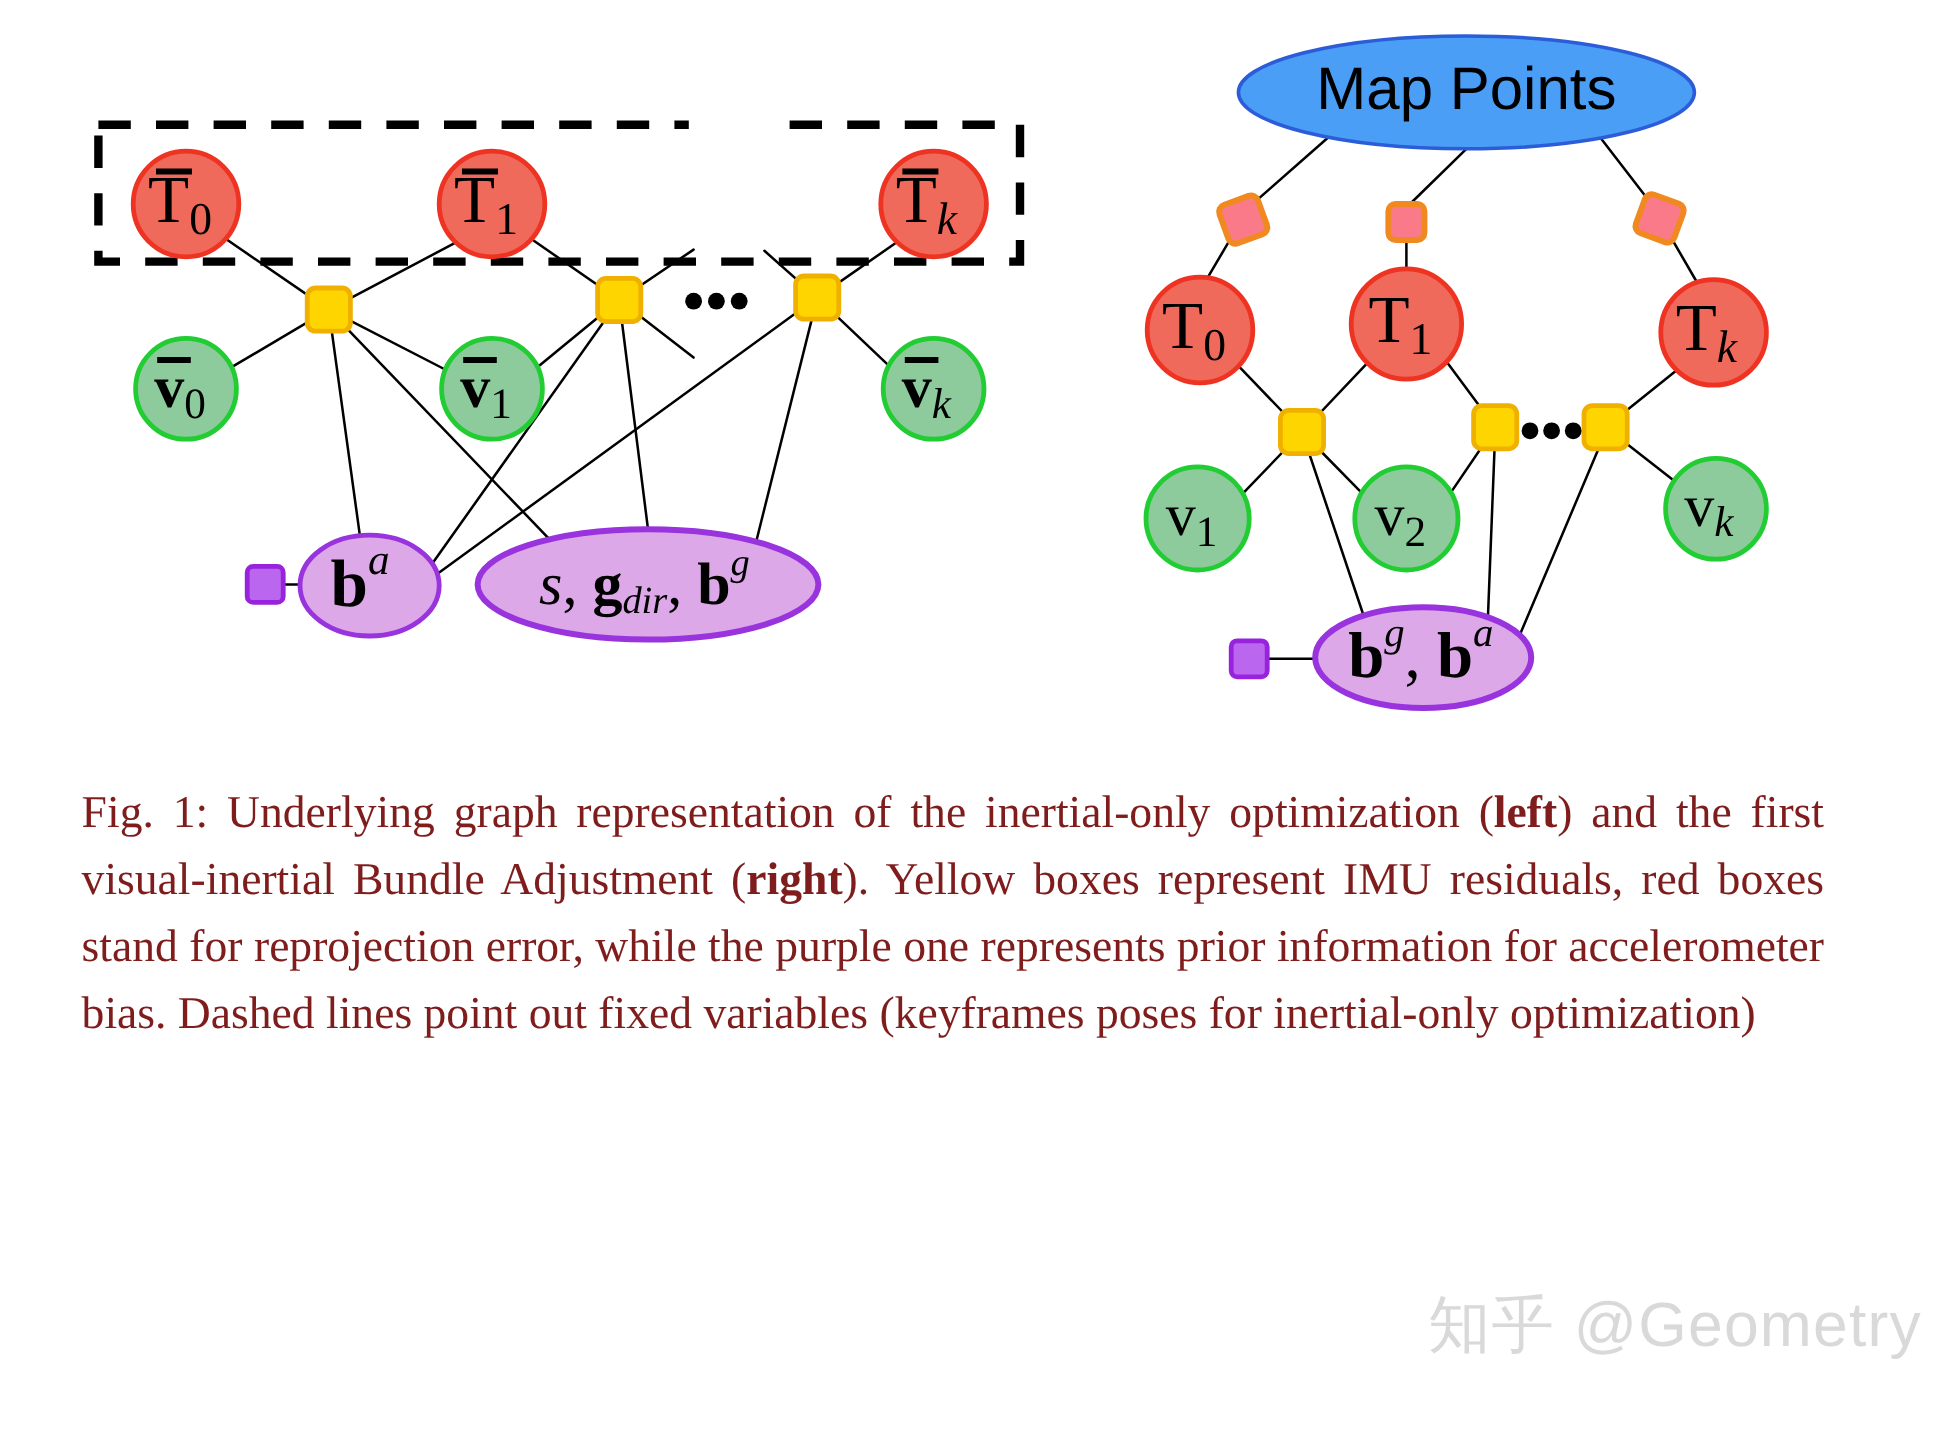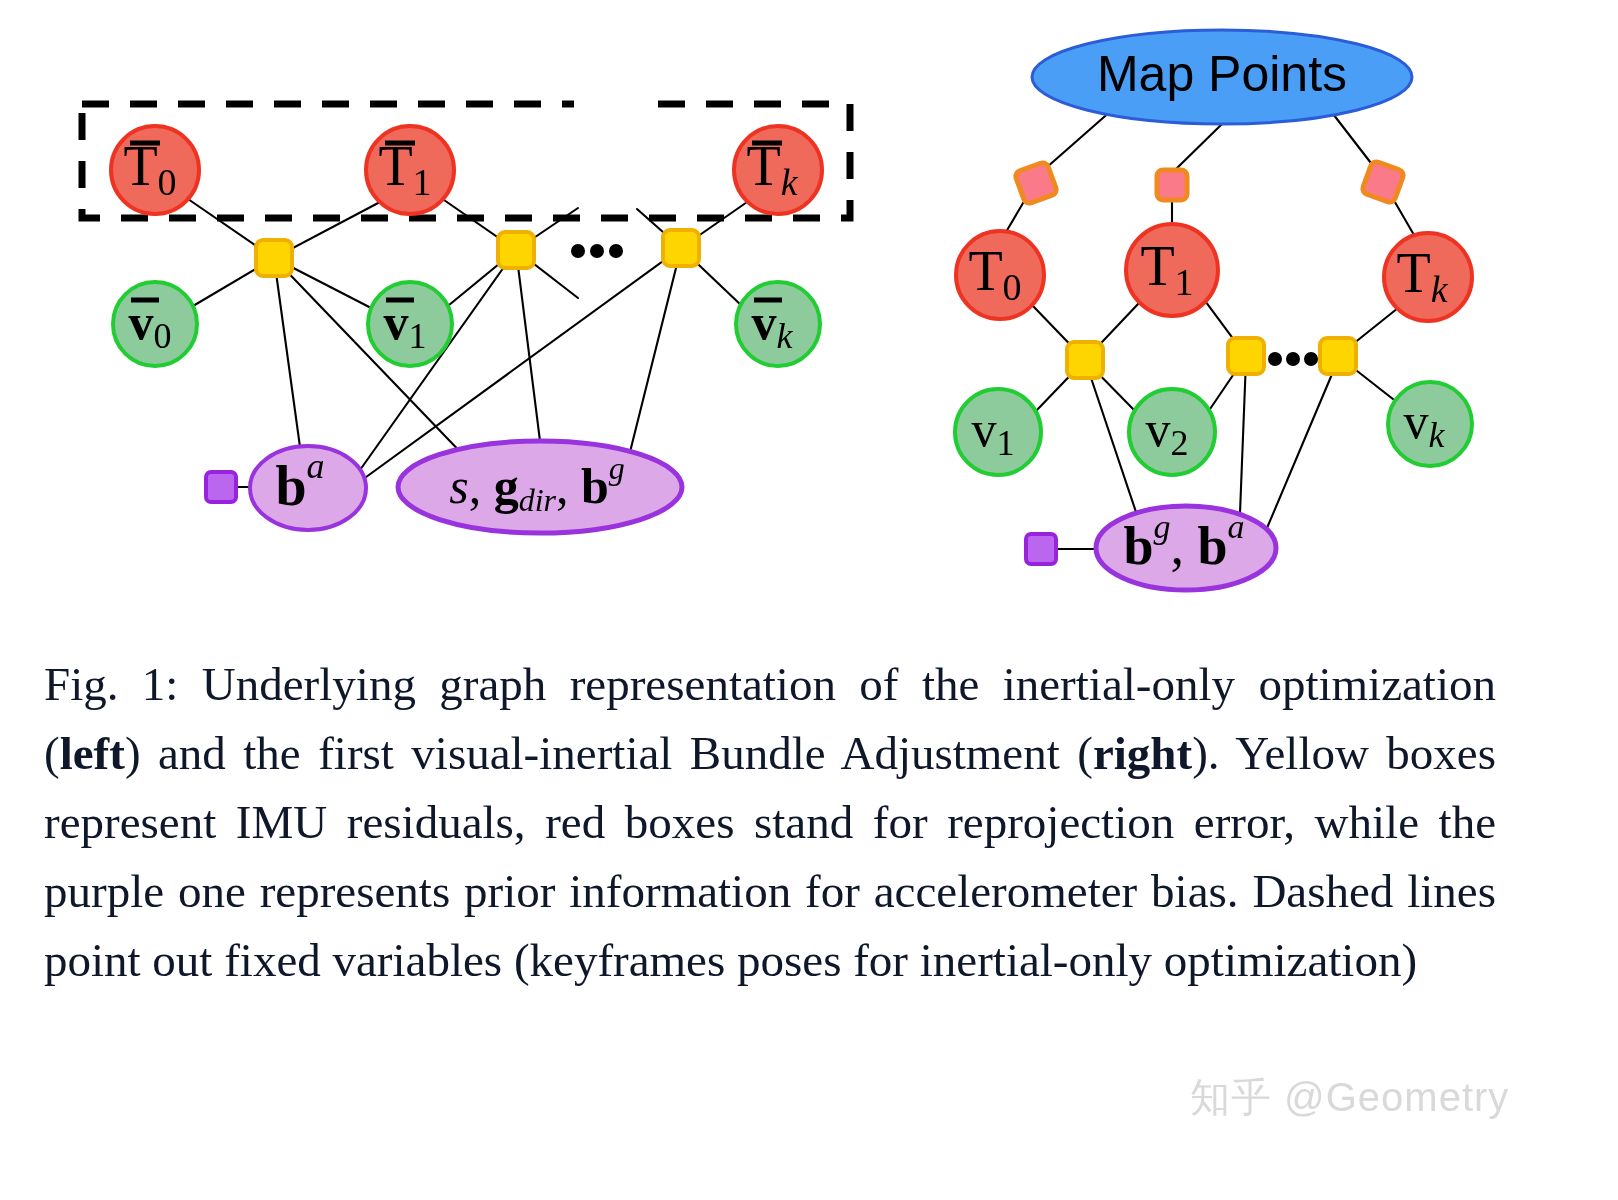--- a/index.html
+++ b/index.html
@@ -46,38 +46,38 @@
   }
   .dashedbox {
     stroke: #000000;
     stroke-width: 7;
     fill: none;
     stroke-dasharray: 27 21;
     stroke-linecap: butt;
   }
   #caption {
     position: absolute;
-    left: 44px;
+    left: 68px;
     top: 650px;
     width: 1452px;
     font-family: "Liberation Serif", "DejaVu Serif", serif;
-    font-size: 47px;
+    font-size: 38px;
     line-height: 1.47;
-    color: #0f172a;
+    color: #7f1d1d;
     text-align: justify;
     text-justify: inter-word;
     letter-spacing: 0px;
   }
   #caption b { font-weight: bold; }
   #watermark {
     position: absolute;
     left: 1190px;
     top: 1070px;
     font-family: "Liberation Sans", "DejaVu Sans", sans-serif;
-    font-size: 40px;
+    font-size: 52px;
     color: #d9d9d9;
     white-space: nowrap;
     letter-spacing: 1px;
     user-select: none;
   }
 </style>
 </head>
 <body>
 
 <div id="figure-area">

